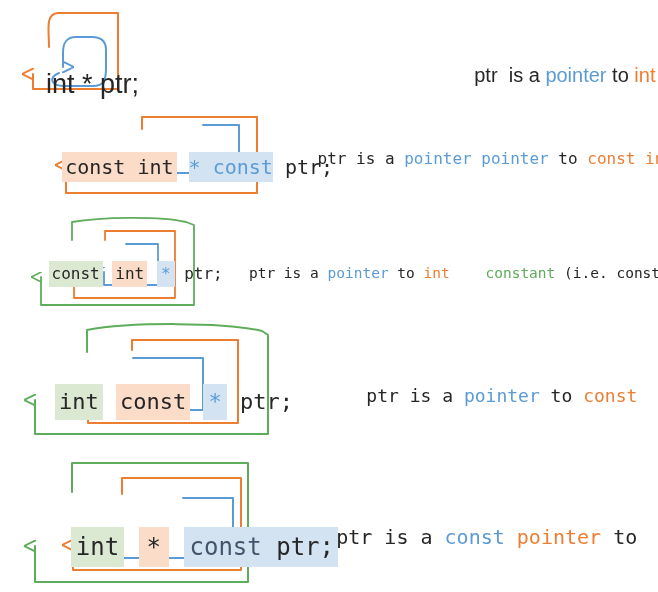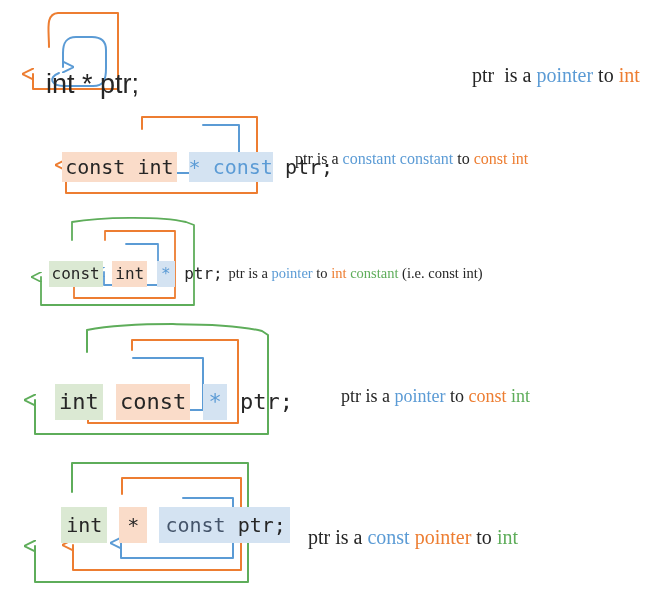--- a/index.html
+++ b/index.html
@@ -41,29 +41,28 @@
   .mono {
     font-family: "DejaVu Sans Mono", "Liberation Mono", monospace;
   }
   .sans {
     font-family: "Liberation Sans", sans-serif;
   }
   .expl {
     position: absolute;
     white-space: pre;
     line-height: 1;
-    font-family: Liberation Serif, serif;
   }
   .bg-peach  { background: #fadcc9; }
   .bg-blue   { background: #d4e3f2; }
   .bg-green  { background: #dbe9d3; }
   .c-black   { color: #262626; }
   .c-blue    { color: #5b9bd5; }
   .c-orange  { color: #ed7d31; }
-  .c-green   { color: #5ead5a; }
+  .c-green   { color: #5ead5a; margin-left: 27px; }
   .c-slate   { color: #44546a; }
 </style>
 </head>
 <body>
 
 <svg class="svg-layer" viewBox="0 0 658 592" width="658" height="592" xmlns="http://www.w3.org/2000/svg">
   <defs>
     <marker id="ah-orange" viewBox="0 0 10 10" refX="5" refY="9" markerWidth="6" markerHeight="6" orient="auto-start-reverse">
       <path d="M 5 0 L 0 10 M 5 0 L 10 10" fill="none" stroke="#ed7d31" stroke-width="1.6" stroke-linecap="round"></path>
     </marker>
@@ -136,21 +135,21 @@
   <div class="expl sans" style="left:452px; top:45px; font-size:20px;">
     <span class="tok c-black">ptr</span><span class="tok c-black">  is a </span><span class="tok c-blue">pointer</span><span class="tok c-black"> to </span><span class="tok c-orange">int</span>
   </div>
 </div>
 
 <div class="row">
   <div class="code-line mono" style="left:14px; top:132px; font-size:20px;">
     <span class="tok bg-peach c-black" style="padding:5px 3px;">const int</span><span class="tok c-black" style="padding:5px 0;"> </span><span class="tok bg-blue c-blue" style="padding:5px 0;">* const</span><span class="tok c-black" style="padding:5px 0;"> </span><span class="tok c-black" style="padding:5px 0;">ptr;</span>
   </div>
   <div class="expl mono" style="left:279px; top:135px; font-size:16px;">
-    <span class="tok c-black">ptr is a </span><span class="tok c-blue">constant constant</span><span class="tok c-black"> to </span><span class="tok c-orange">const int</span>
+    <span class="tok c-black">ptr is a </span><span class="tok c-blue">pointer pointer</span><span class="tok c-black"> to </span><span class="tok c-orange">const int</span>
   </div>
 </div>
 
 <div class="row">
   <div class="code-line mono" style="left:10px; top:245px; font-size:16px;">
     <span class="tok bg-green c-black" style="padding:5px 3px;">const</span><span class="tok c-black" style="padding:5px 0;"> </span><span class="tok bg-peach c-black" style="padding:5px 3px;">int</span><span class="tok c-black" style="padding:5px 0;"> </span><span class="tok bg-blue c-blue" style="padding:5px 4px;">*</span><span class="tok c-black" style="padding:5px 0;"> </span><span class="tok c-black" style="padding:5px 0;">ptr;</span>
   </div>
   <div class="expl mono" style="left:214px; top:251px; font-size:14.5px;">
     <span class="tok c-black">ptr is a </span><span class="tok c-blue">pointer</span><span class="tok c-black"> to </span><span class="tok c-orange">int</span><span class="tok c-black"> </span><span class="tok c-green">constant</span><span class="tok c-black"> (i.e. const int)</span>
   </div>
@@ -159,19 +158,19 @@
 <div class="row">
   <div class="code-line mono" style="left:2px; top:362px; font-size:22px;">
     <span class="tok bg-green c-black" style="padding:7px 4px;">int</span><span class="tok c-black" style="padding:7px 0;"> </span><span class="tok bg-peach c-black" style="padding:7px 4px;">const</span><span class="tok c-black" style="padding:7px 0;"> </span><span class="tok bg-blue c-blue" style="padding:7px 5px;">*</span><span class="tok c-black" style="padding:7px 0;"> </span><span class="tok c-black" style="padding:7px 0;">ptr;</span>
   </div>
   <div class="expl mono" style="left:323px; top:369px; font-size:18px;">
     <span class="tok c-black">ptr is a </span><span class="tok c-blue">pointer</span><span class="tok c-black"> to </span><span class="tok c-orange">const</span><span class="tok c-black"> </span><span class="tok c-green">int</span>
   </div>
 </div>
 
 <div class="row">
-  <div class="code-line mono" style="left:13px; top:487px; font-size:20px;">
+  <div class="code-line mono" style="left:13px; top:503px; font-size:24px;">
     <span class="tok bg-green c-black" style="padding:8px 5px;">int</span><span class="tok c-black" style="padding:8px 0;"> </span><span class="tok bg-peach c-black" style="padding:8px 8px;">*</span><span class="tok c-black" style="padding:8px 0;"> </span><span class="tok bg-blue c-slate" style="padding:8px 0 8px 6px;">const</span><span class="tok bg-blue c-black" style="padding:8px 0;"> </span><span class="tok bg-blue c-black" style="padding:8px 4px 8px 0;">ptr;</span>
   </div>
   <div class="expl mono" style="left:288px; top:507px; font-size:20px;">
     <span class="tok c-black">ptr is a </span><span class="tok c-blue">const</span><span class="tok c-black"> </span><span class="tok c-orange">pointer</span><span class="tok c-black"> to </span><span class="tok c-green">int</span>
   </div>
 </div>
 
 </body></html>

